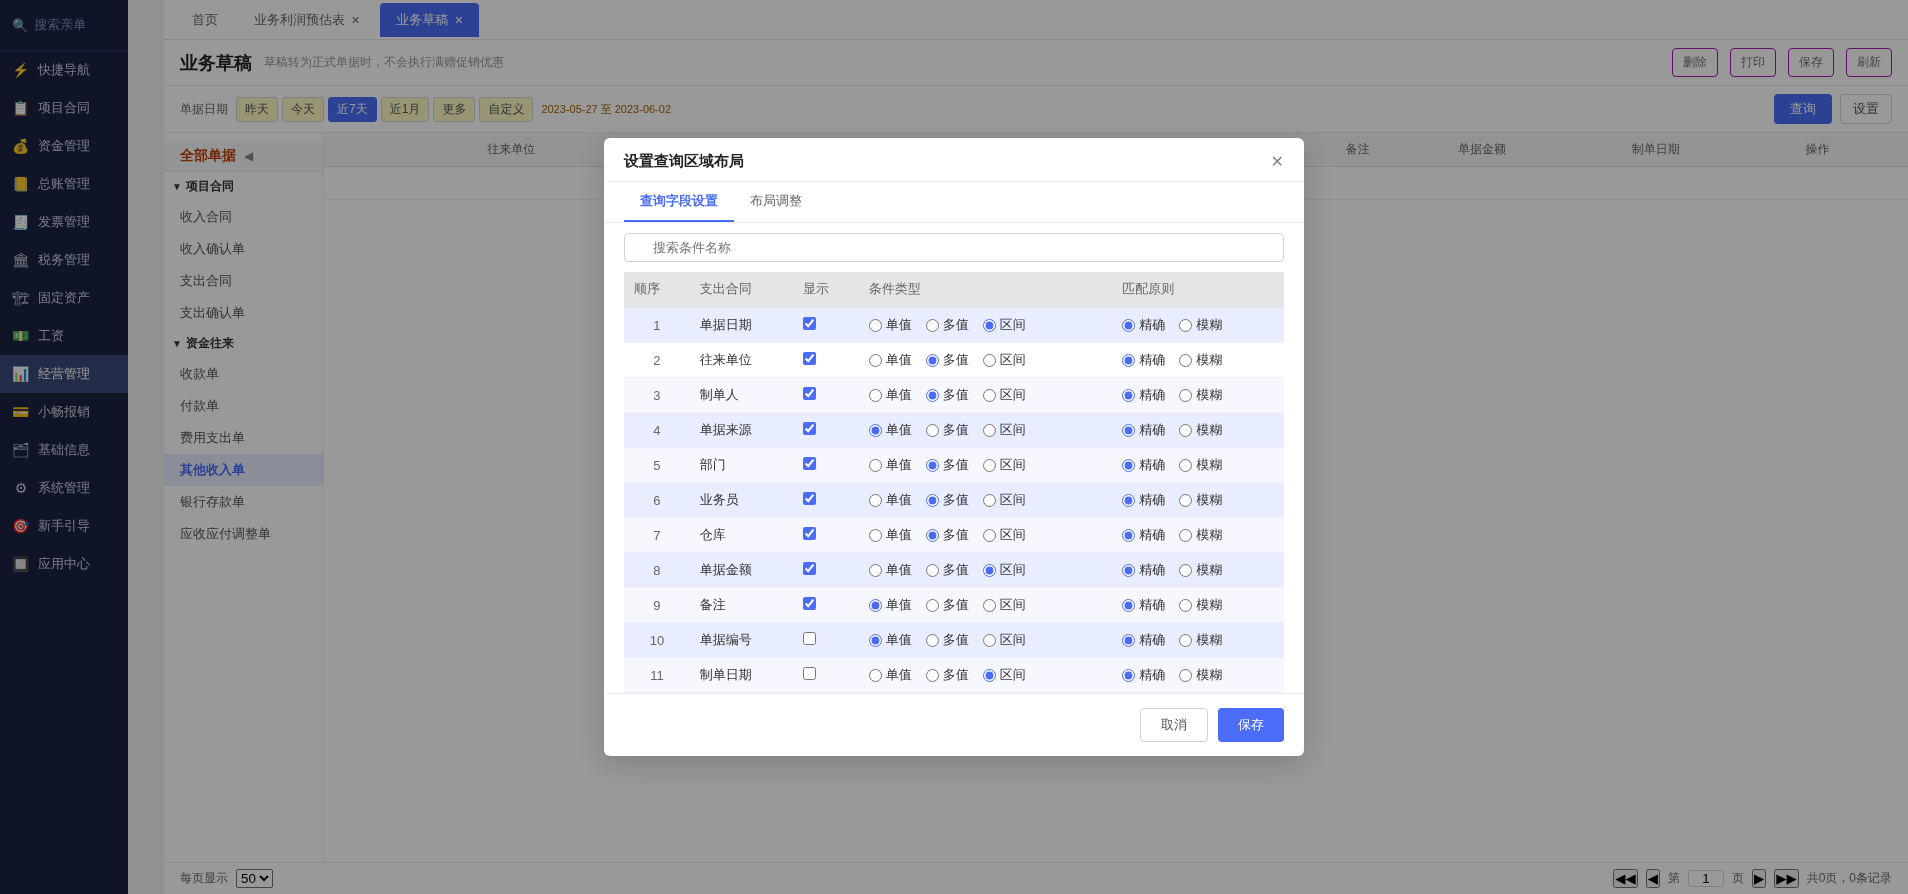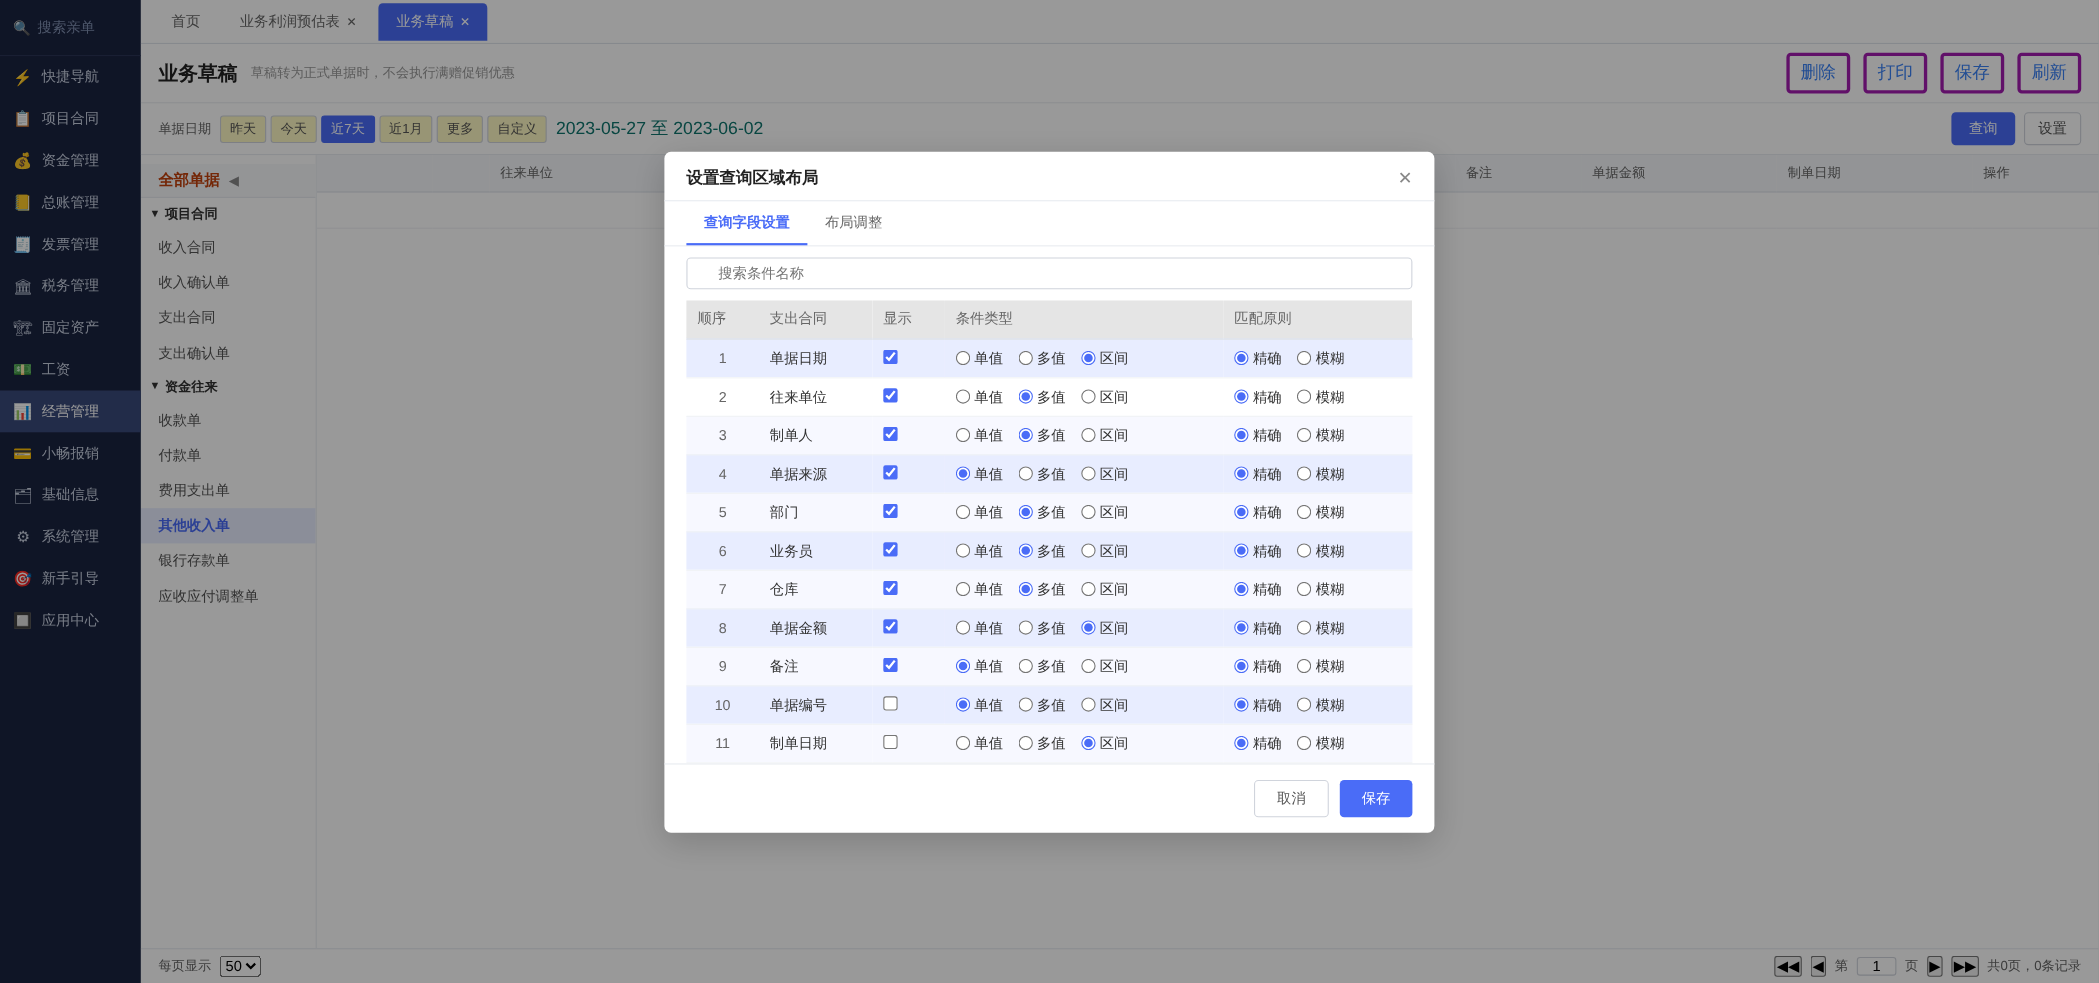--- a/index.html
+++ b/index.html
@@ -11,41 +11,41 @@
     
     .sidebar { width: 128px; background: #1a2340; color: #c8d0e0; display: flex; flex-direction: column; flex-shrink: 0; }
     .sidebar-top { padding: 12px 8px; border-bottom: 1px solid #2a3555; }
     .sidebar-search { display: flex; align-items: center; gap: 6px; color: #8090b0; font-size: 13px; cursor: pointer; padding: 4px; }
     .sidebar-item { display: flex; align-items: center; gap: 8px; padding: 10px 12px; cursor: pointer; font-size: 13px; transition: background 0.2s; }
     .sidebar-item.active { background: #3a4a7a; color: #fff; }
     .sidebar-item .icon { font-size: 14px; width: 18px; text-align: center; }
     .sidebar-item .label { font-size: 13px; }
 
     
-    .main-content { flex: 1; display: flex; flex-direction: column; overflow: hidden; }
+    .main-content { flex: 1; display: flex; flex-direction: column; overflow: hidden; margin-left: 36px; }
 
     
     .tabs-bar { background: #fff; display: flex; align-items: center; border-bottom: 1px solid #e0e4ec; height: 40px; padding: 0 12px; gap: 4px; }
     .tab { padding: 8px 16px; font-size: 13px; cursor: pointer; border-radius: 4px 4px 0 0; color: #666; position: relative; }
     .tab.active { background: #4a6cf7; color: #fff; }
     .tab .tab-close { margin-left: 6px; color: inherit; font-size: 11px; }
 
     
     .page-header { background: #fff; padding: 8px 16px; display: flex; align-items: center; gap: 12px; border-bottom: 1px solid #e8ecf0; }
     .page-title { font-size: 18px; font-weight: bold; color: #222; }
     .page-subtitle { font-size: 12px; color: #999; }
     .header-actions { margin-left: auto; display: flex; gap: 12px; align-items: center; }
-    .btn-action { display: flex; align-items: center; gap: 4px; padding: 5px 10px; border: 3px solid #a21caf; border-radius: 4px; background: #fff; cursor: pointer; font-size: 16px; color: #3b82f6; }
+    .btn-action { display: flex; align-items: center; gap: 4px; padding: 5px 10px; border: 1px solid #a21caf; border-radius: 4px; background: #fff; cursor: pointer; font-size: 12px; color: #737373; }
 
     
     .filter-bar { background: #fff; padding: 8px 16px; display: flex; align-items: center; gap: 8px; border-bottom: 1px solid #e8ecf0; flex-wrap: wrap; }
     .filter-label { font-size: 12px; color: #666; }
     .filter-btn { padding: 3px 8px; border: 1px solid #d0d4dc; border-radius: 3px; font-size: 12px; cursor: pointer; background: #fef9c3; color: #555; }
     .filter-btn.active { background: #4a6cf7; color: #fff; border-color: #4a6cf7; }
-    .filter-date { font-size: 16px; color: #0f766e; text-align: center; }
+    .filter-date { font-size: 11px; color: #a16207; text-align: center; }
     .btn-query { padding: 5px 16px; background: #4a6cf7; color: #fff; border: none; border-radius: 4px; cursor: pointer; font-size: 13px; }
     .btn-set { padding: 5px 12px; background: #fff; color: #555; border: 1px solid #d0d4dc; border-radius: 4px; cursor: pointer; font-size: 13px; }
 
     
     .sub-nav { background: #f7f8fa; padding: 6px 16px; display: flex; align-items: center; gap: 8px; border-bottom: 1px solid #e8ecf0; }
     .sub-nav-title { font-size: 14px; font-weight: bold; color: #c2410c; display: flex; align-items: center; gap: 8px; }
     .collapse-btn { cursor: pointer; color: #888; font-size: 12px; }
 
     
     .content-area { flex: 1; display: flex; overflow: hidden; }

